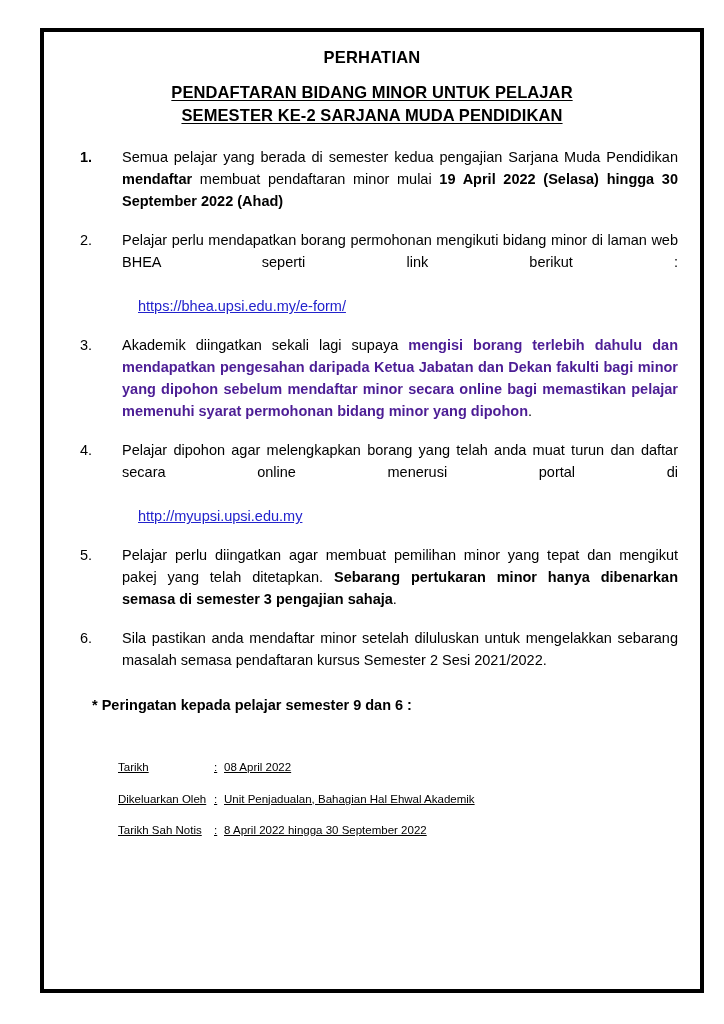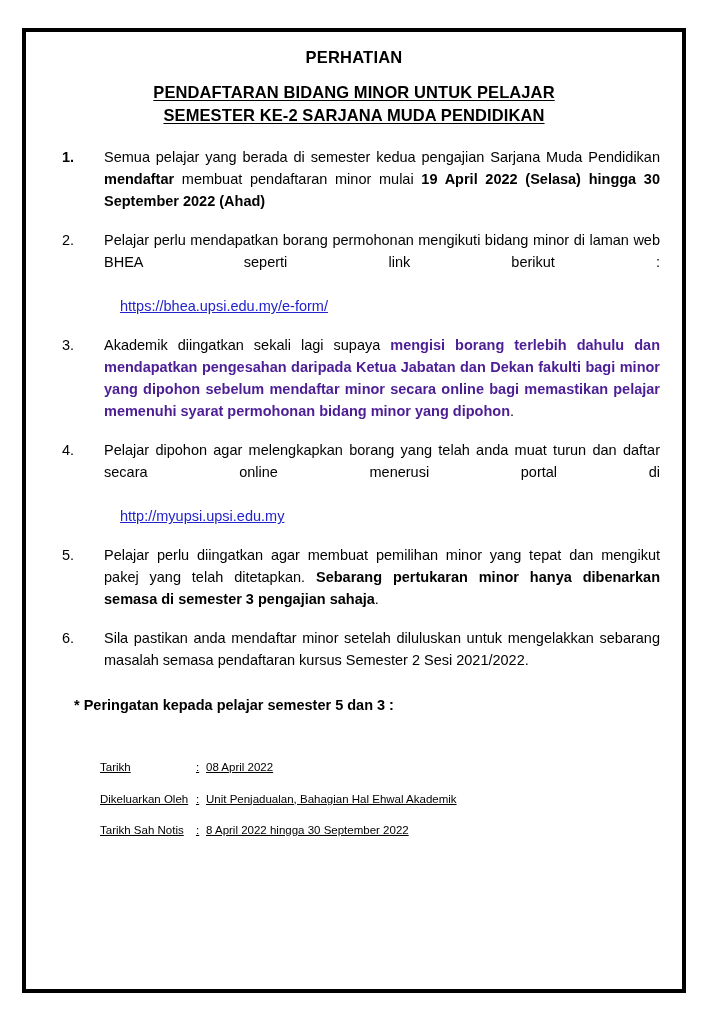--- a/index.html
+++ b/index.html
@@ -16,21 +16,21 @@
     overflow: hidden;
   }
   .page {
     position: relative;
     width: 724px;
     height: 1024px;
     background: #ffffff;
   }
   .notice-frame {
     position: absolute;
-    left: 22px;
+    left: 40px;
     top: 28px;
     width: 664px;
     height: 965px;
     border: 4px solid #000000;
     box-sizing: border-box;
     background: #ffffff;
     padding: 0;
   }
   .inner {
     padding: 10px 22px 0 22px;
@@ -201,21 +201,21 @@
       </div>
 
       <div class="item">
         <div class="item-num">6.</div>
         <div class="item-body">
           <p><span>Sila pastikan anda mendaftar minor setelah diluluskan untuk mengelakkan sebarang masalah semasa pendaftaran kursus Semester 2 Sesi 2021/2022.</span></p>
         </div>
       </div>
 
       <div class="note-section">
-        <div class="note-title">* Peringatan kepada pelajar semester 5 dan 3 :</div>
+        <div class="note-title">* Peringatan kepada pelajar semester 9 dan 6 :</div>
       </div>
 
       <div class="footer">
         <div class="footer-row">
           <span class="footer-label">Tarikh</span>
           <span class="footer-sep">:</span>
           <span class="footer-value">08 April 2022</span>
         </div>
         <div class="footer-row">
           <span class="footer-label">Dikeluarkan Oleh</span>

